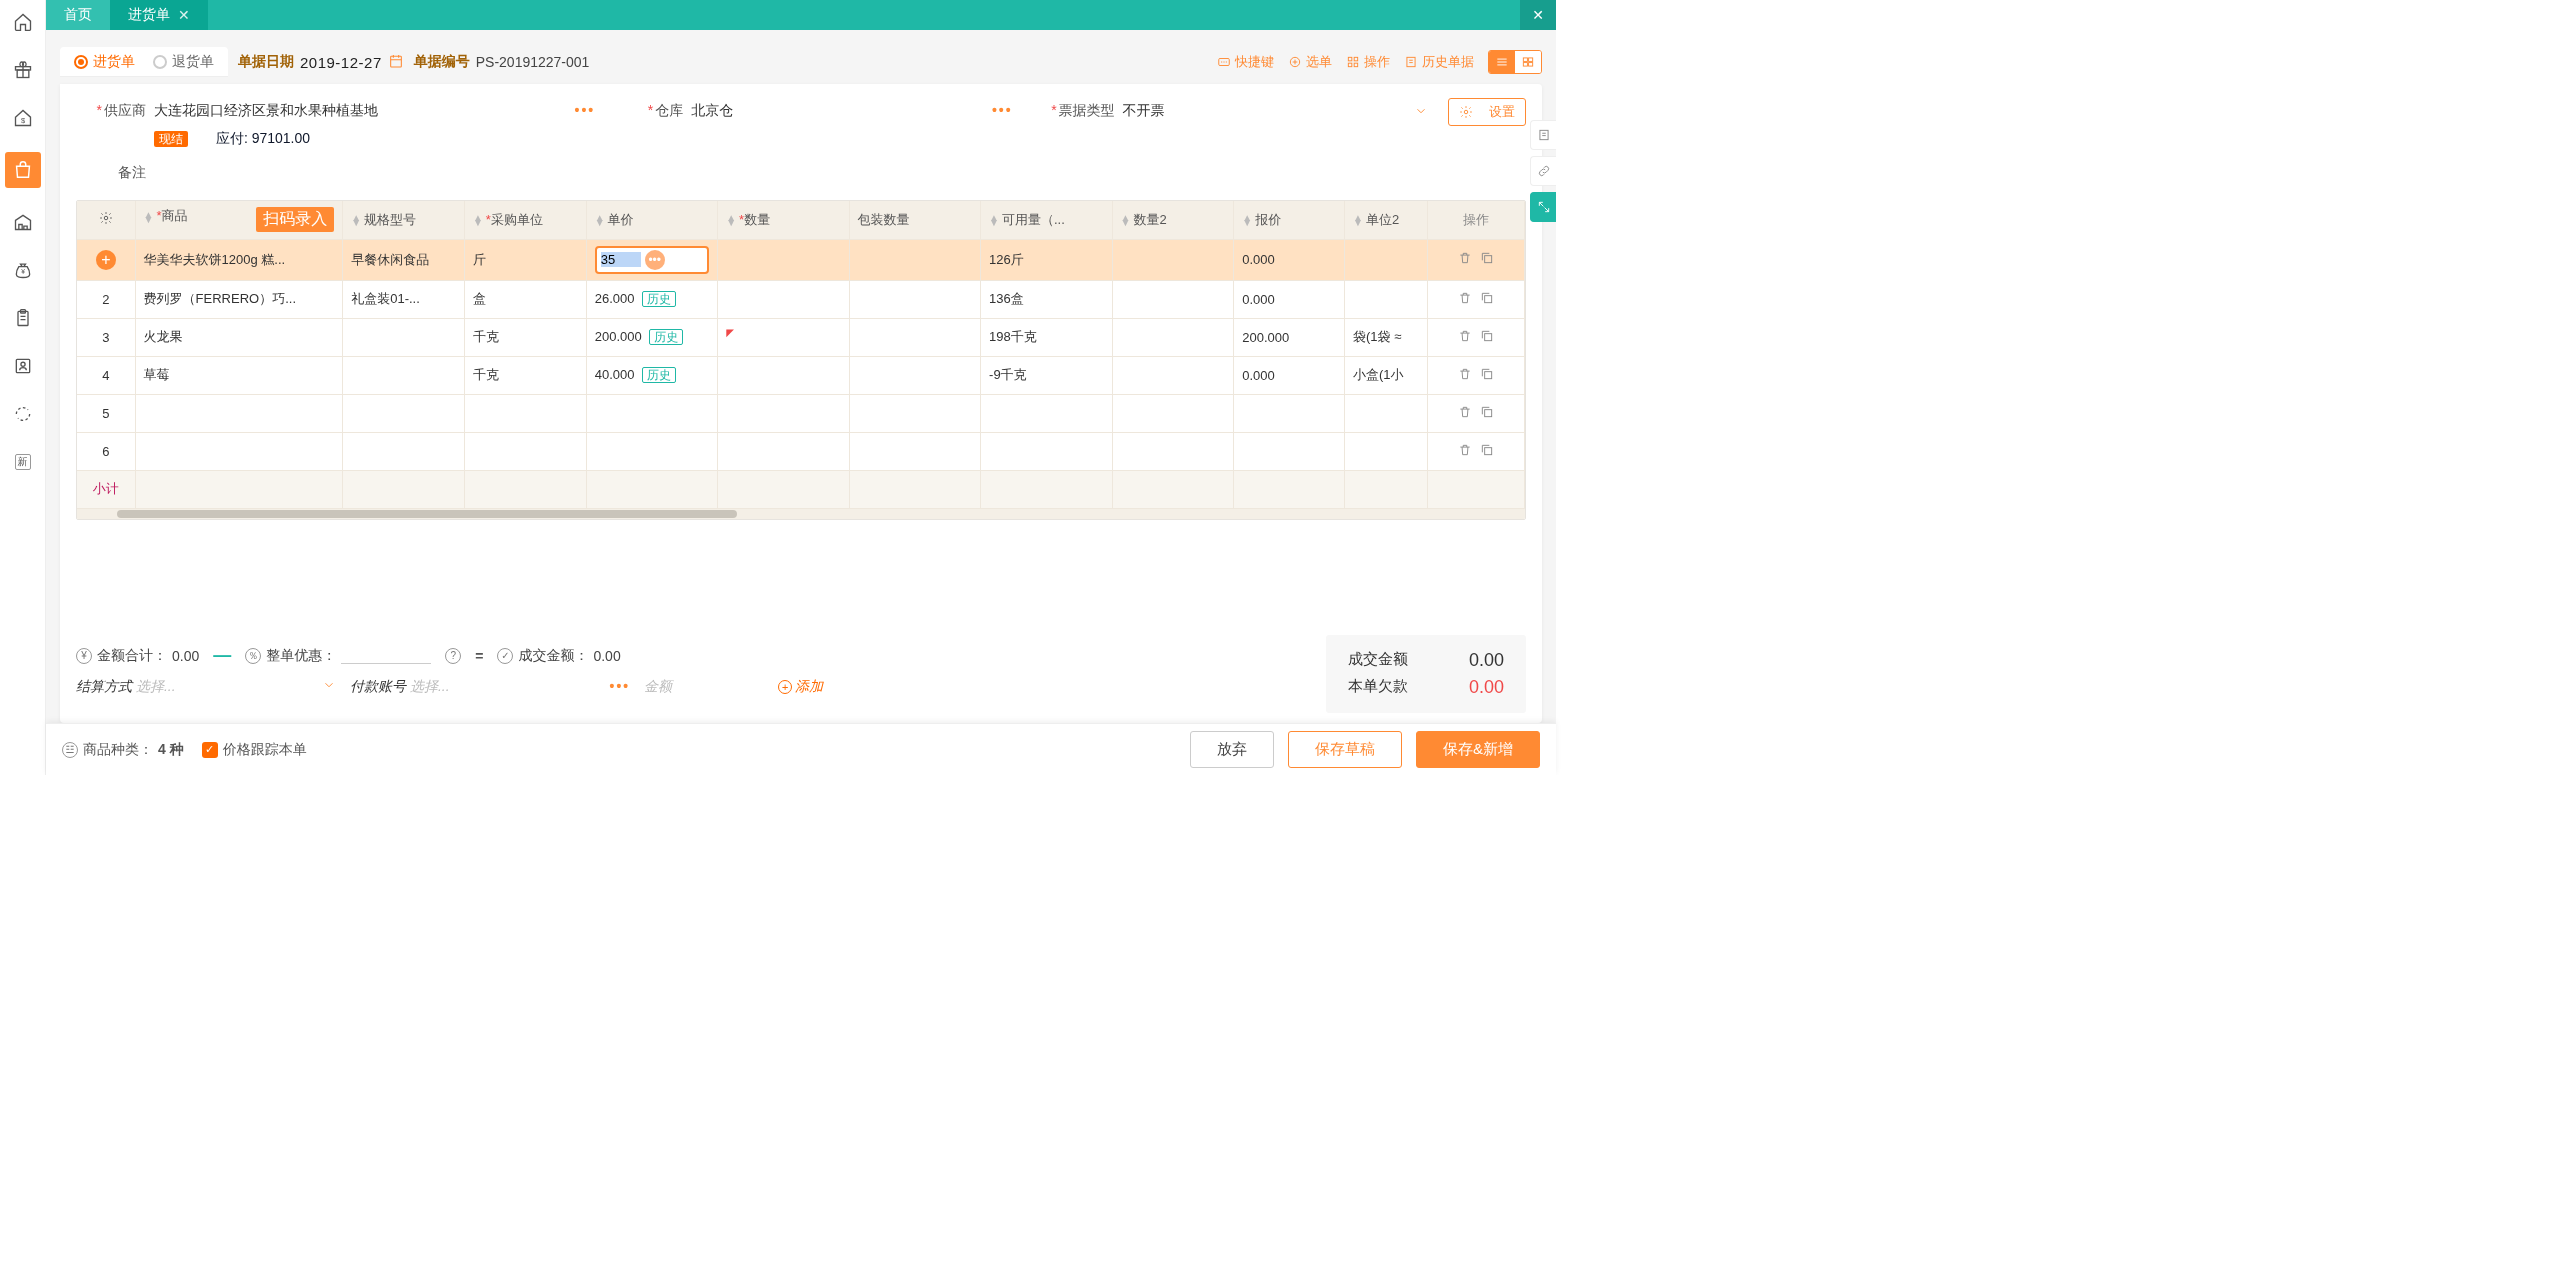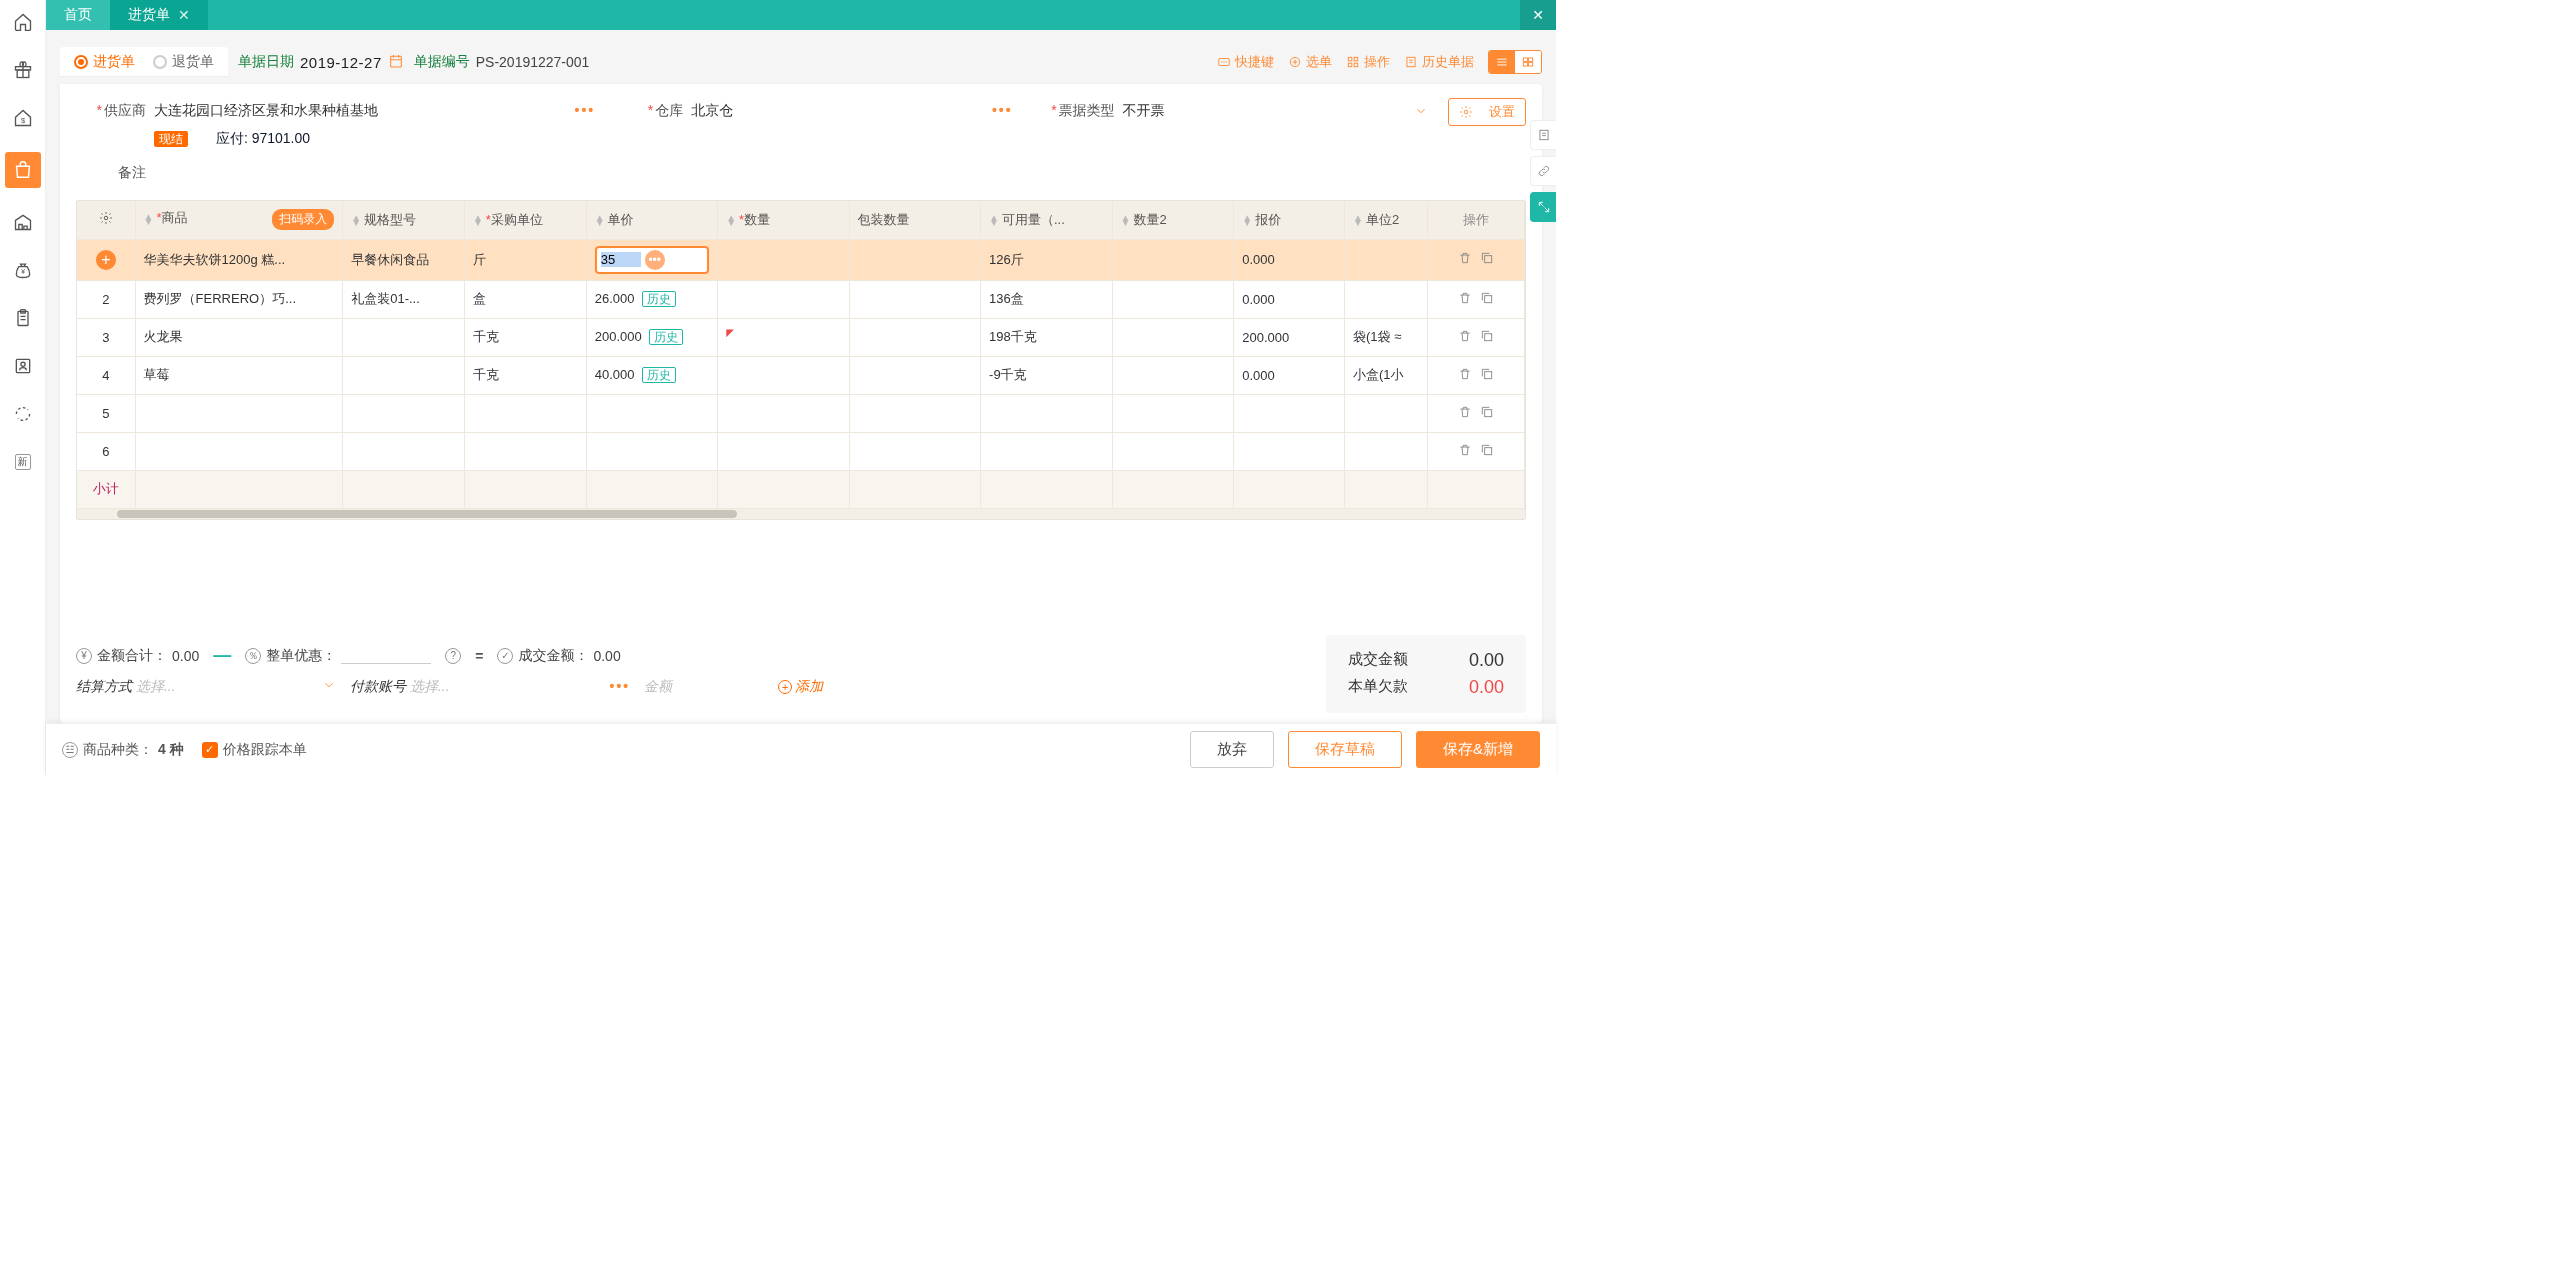--- a/index.html
+++ b/index.html
@@ -30,21 +30,21 @@
 
   
   .subhead { display: flex; align-items: center; height: 44px; gap: 10px; }
   .subtabs { background: #fff; border-radius: 4px 4px 0 0; padding: 6px 14px; display: flex; gap: 18px; box-shadow: 0 -1px 0 #eee inset; }
   .radio-tab { display: flex; align-items: center; gap: 5px; cursor: pointer; color: #666; }
   .radio-dot { width: 14px; height: 14px; border-radius: 50%; border: 2px solid #ccc; position: relative; }
   .radio-tab.active { color: #ff6a00; }
   .radio-tab.active .radio-dot { border-color: #ff6a00; }
   .radio-tab.active .radio-dot::after { content: ""; position: absolute; inset: 2px; border-radius: 50%; background: #ff6a00; }
   .meta-field { display: flex; align-items: center; gap: 6px; color: #555; }
-  .meta-field .label { color: #15803d; }
+  .meta-field .label { color: #a16207; font-weight: bold; }
   .meta-field .value { color: #444; }
   .date-val { color: #222; font-size: 15px; letter-spacing: .5px; }
   .date-icon { color: #ff8a33; }
   .head-actions { margin-left: auto; display: flex; align-items: center; gap: 14px; color: #ff8a33; }
   .head-actions .ha { display: flex; align-items: center; gap: 4px; cursor: pointer; font-size: 13px; }
   .view-toggle { display: flex; border: 1px solid #ff8a33; border-radius: 3px; overflow: hidden; }
   .view-toggle .vt { width: 26px; height: 22px; display: flex; align-items: center; justify-content: center; cursor: pointer; }
   .view-toggle .vt.active { background: #ff8a33; color: #fff; }
   .view-toggle .vt:not(.active) { color: #ff8a33; background: #fff; }
 
@@ -68,21 +68,21 @@
   .grid { border: 1px solid #e6e3de; border-radius: 2px; overflow: hidden; }
   .grid table { width: 100%; border-collapse: collapse; table-layout: fixed; }
   .grid th, .grid td { border-right: 1px solid #eee7dc; border-bottom: 1px solid #eee7dc; padding: 6px 8px; height: 38px; font-size: 13px; text-align: left; white-space: nowrap; overflow: hidden; text-overflow: ellipsis; }
   .grid thead th { background: #f4efe6; color: #555; font-weight: 500; position: relative; }
   .grid thead th .req { color: #f04848; }
   .grid thead th .sort { color: #bbb; font-size: 10px; margin-right: 3px; display: inline-flex; flex-direction: column; line-height: 5px; vertical-align: middle; }
   .grid tbody tr.row-active td { background: #ffe1c2; }
   .grid td.idx, .grid th.idx { text-align: center; width: 42px; }
   .gear-icon-cell { color: #888; }
   .plus-circle { width: 20px; height: 20px; border-radius: 50%; background: #ff8a33; color: #fff; display: inline-flex; align-items: center; justify-content: center; font-size: 16px; }
-  .scan-btn { background: #ff8a33; color: #fff; font-size: 12px; padding: 2px 7px; border-radius: 9px; float: right; }
+  .scan-btn { background: #ff8a33; color: #fff; font-size: 16px; padding: 2px 7px; border-radius: 2px; float: right; }
   .hist-badge { border: 1px solid #1fb8a6; color: #1fb8a6; font-size: 12px; padding: 0 4px; border-radius: 2px; margin-left: 4px; }
   .price-input-wrap { display: flex; align-items: center; gap: 4px; border: 2px solid #ff8a33; border-radius: 4px; padding: 2px 4px; background: #fff; }
   .price-input-wrap input { border: none; outline: none; width: 40px; font-size: 13px; background: #bcd6f7; }
   .price-input-wrap .more-dots { width: 20px; height: 20px; border-radius: 50%; background: #ffb07a; color: #fff; display: flex; align-items: center; justify-content: center; font-size: 12px; cursor: pointer; }
   .red-tri { color: #f04848; font-size: 10px; position: relative; top: -6px; }
   .ops-cell { text-align: center !important; }
   .ops-cell span { color: #888; margin: 0 4px; cursor: pointer; }
   .subtotal-row td { background: #f8f5ef; color: #be185d; margin-top: 32px; }
   .hscroll { height: 10px; background: #f4efe6; position: relative; }
   .hscroll .thumb { position: absolute; left: 40px; top: 1px; height: 8px; width: 620px; background: #c9c4ba; border-radius: 4px; }

